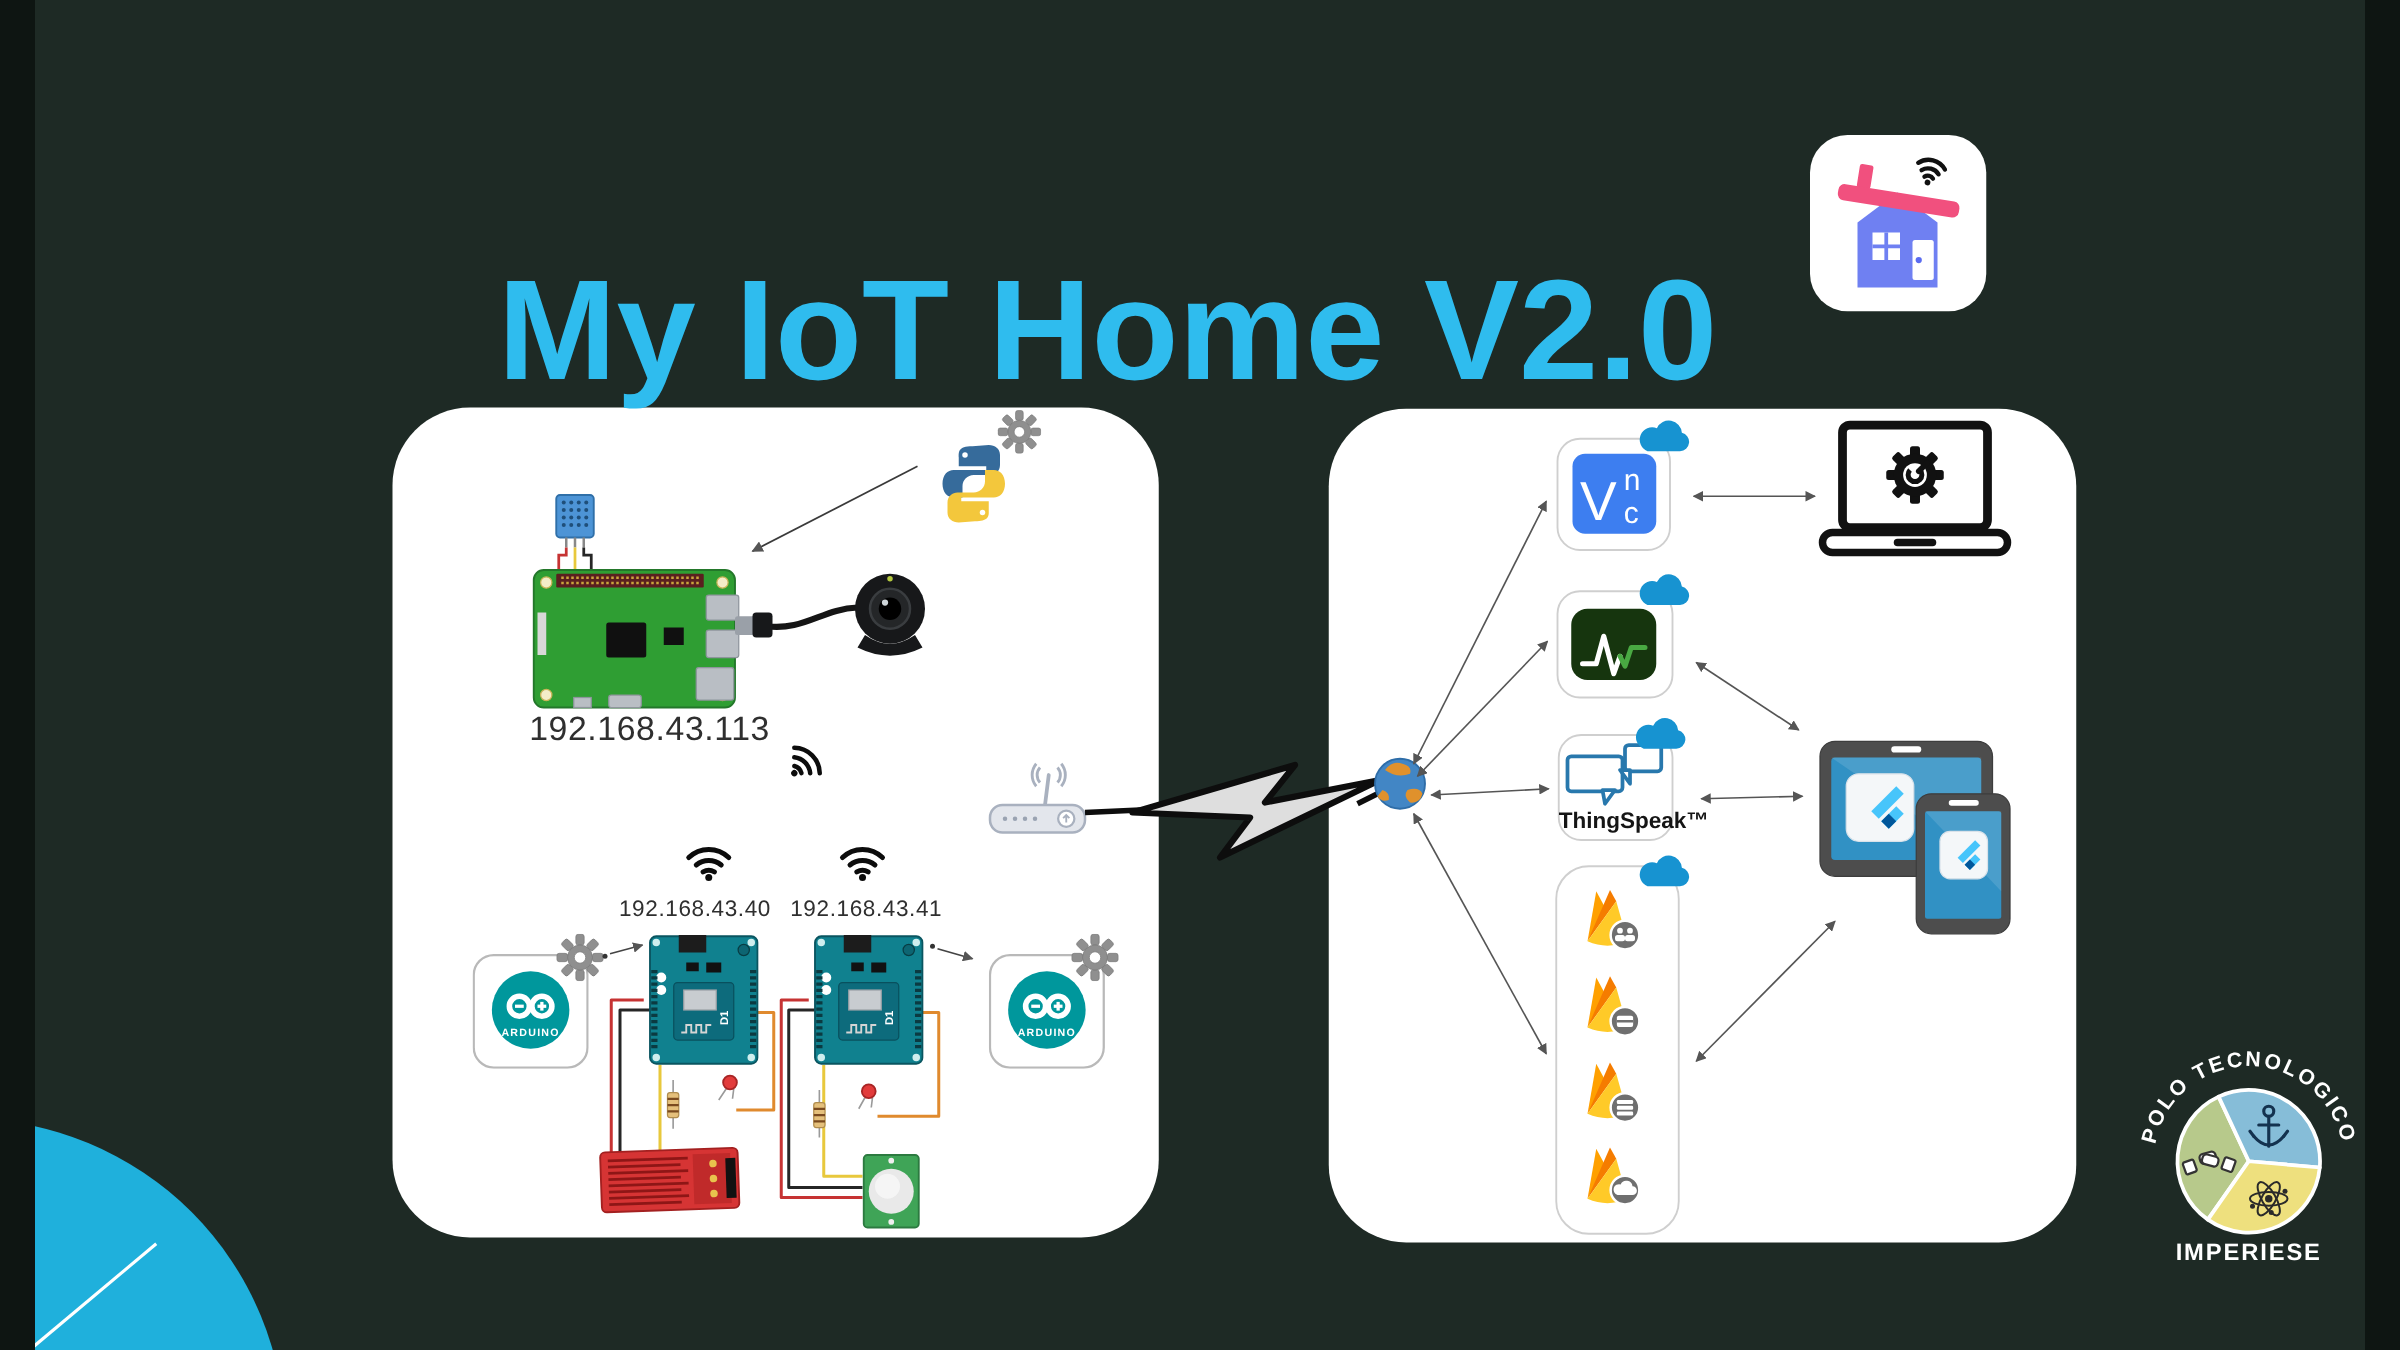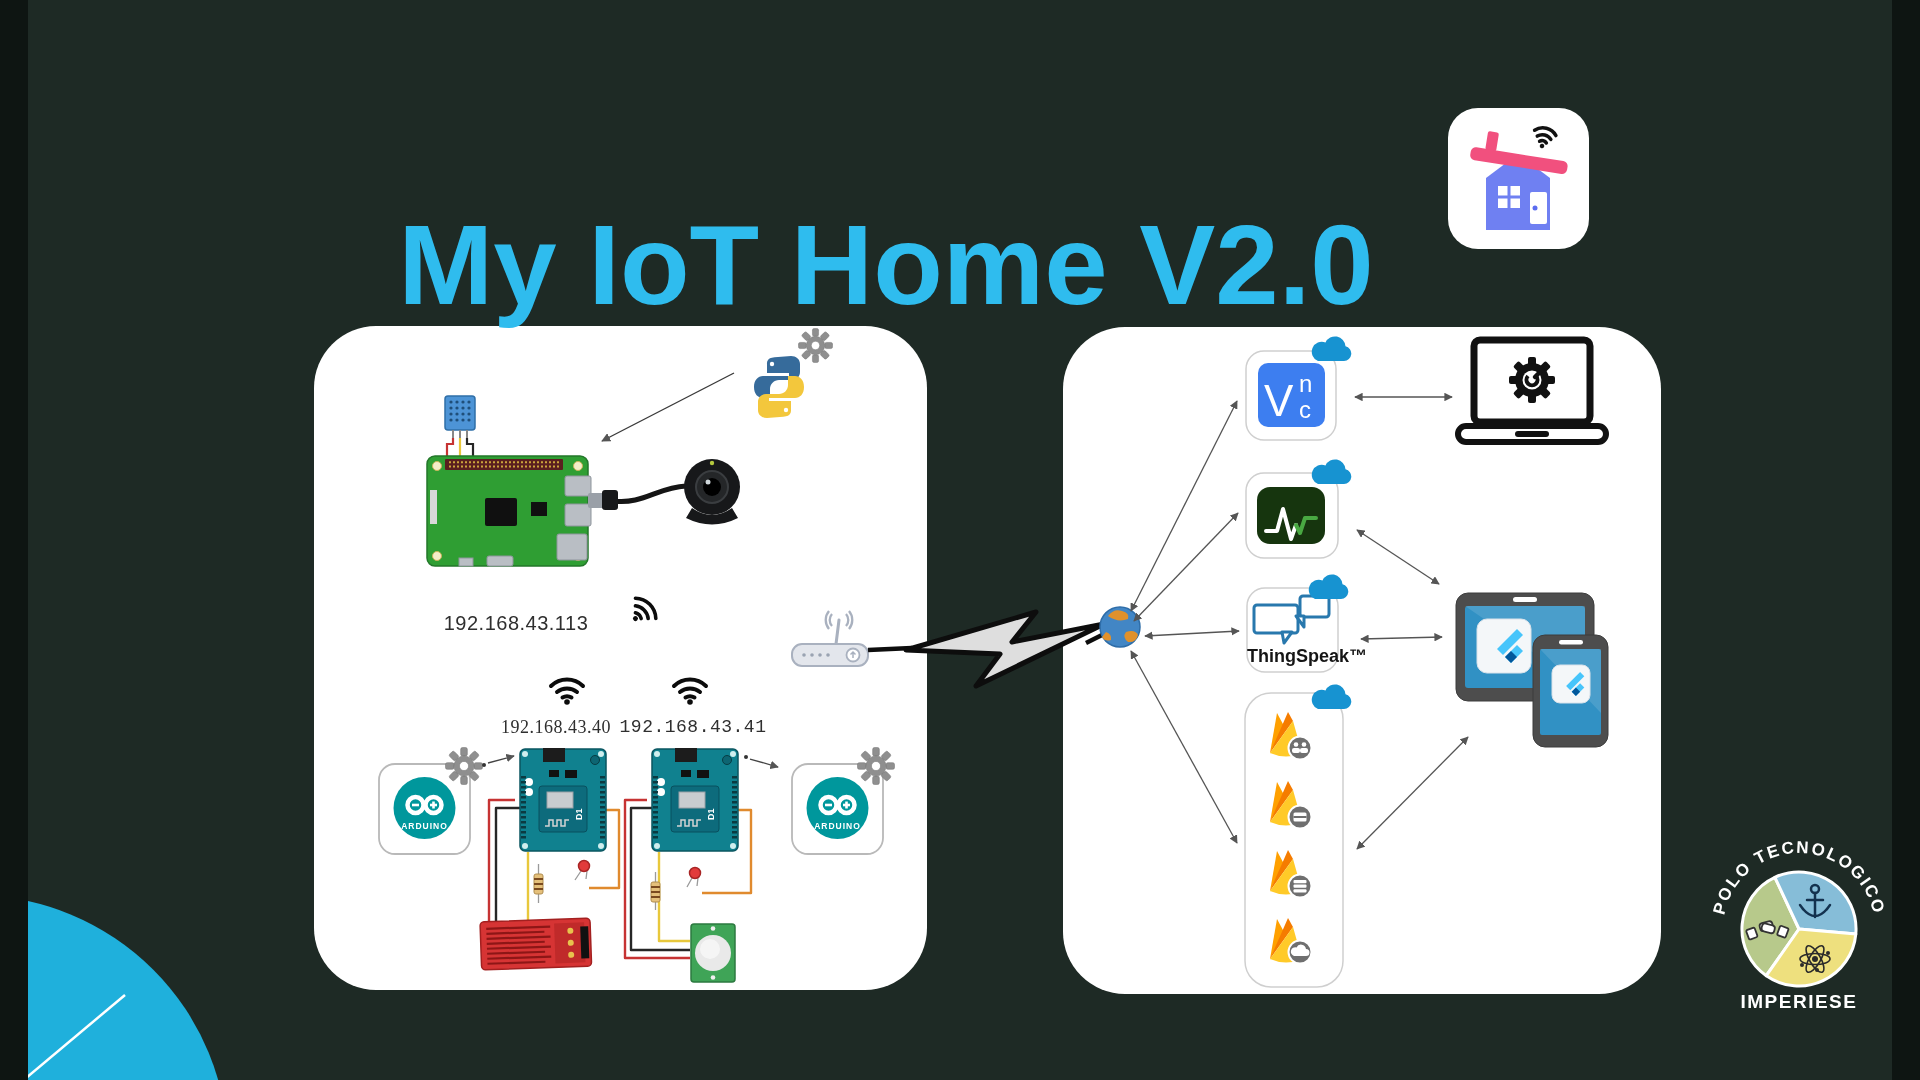--- a/index.html
+++ b/index.html
@@ -9,23 +9,23 @@
   #corner-circle{position:absolute;left:-310px;top:895px;width:510px;height:510px;
                  border-radius:50%;background:#1FB0DC;z-index:0;}
   #title{position:absolute;left:286px;top:132px;width:1144px;text-align:center;
          font-size:114px;font-weight:bold;color:#2FBCEE;letter-spacing:0px;
          line-height:1;z-index:2;white-space:nowrap;}
   #home-badge{position:absolute;left:1420px;top:108px;width:141px;height:141px;
               background:#fff;border-radius:30px;z-index:2;}
   #overlay{position:absolute;left:0;top:0;z-index:3;}
   .iplabel{position:absolute;z-index:4;text-align:center;color:#2F2F2F;
            font-size:18px;letter-spacing:0.5px;}
-  #ip-pi{left:388px;top:612px;width:200px;font-size:20px;}
-  #ip-n1{left:448px;top:717px;width:160px;font-family:Liberation Serif, serif;}
-  #ip-n2{left:585px;top:717px;width:160px;font-family:Liberation Mono, monospace;}
+  #ip-pi{left:388px;top:568px;width:200px;font-size:27px;text-align:right;}
+  #ip-n1{left:448px;top:717px;width:160px;}
+  #ip-n2{left:585px;top:717px;width:160px;}
   #ts-label{position:absolute;left:1219px;top:646px;width:91px;text-align:center;
             font-size:18px;font-weight:bold;color:#151515;z-index:4;}
 </style>
 </head>
 <body>
 
 <div id="stage">
 
   <div id="corner-circle"></div>
 

